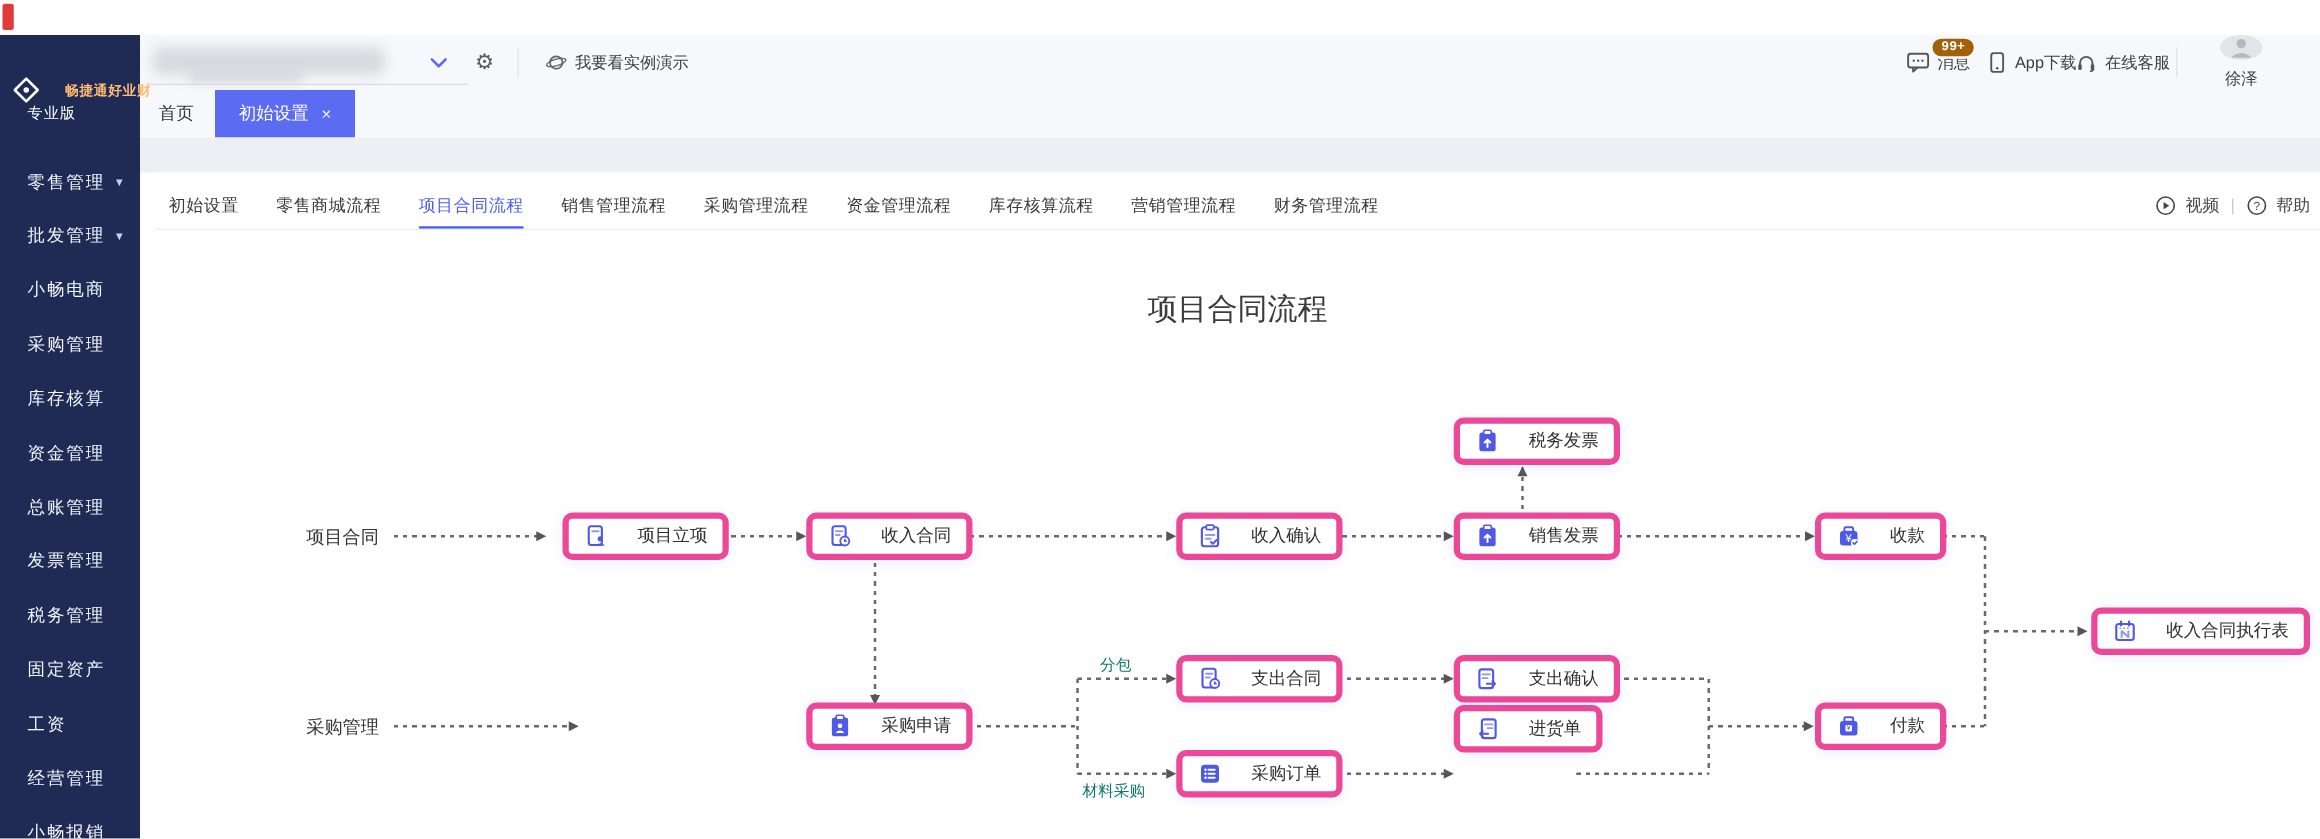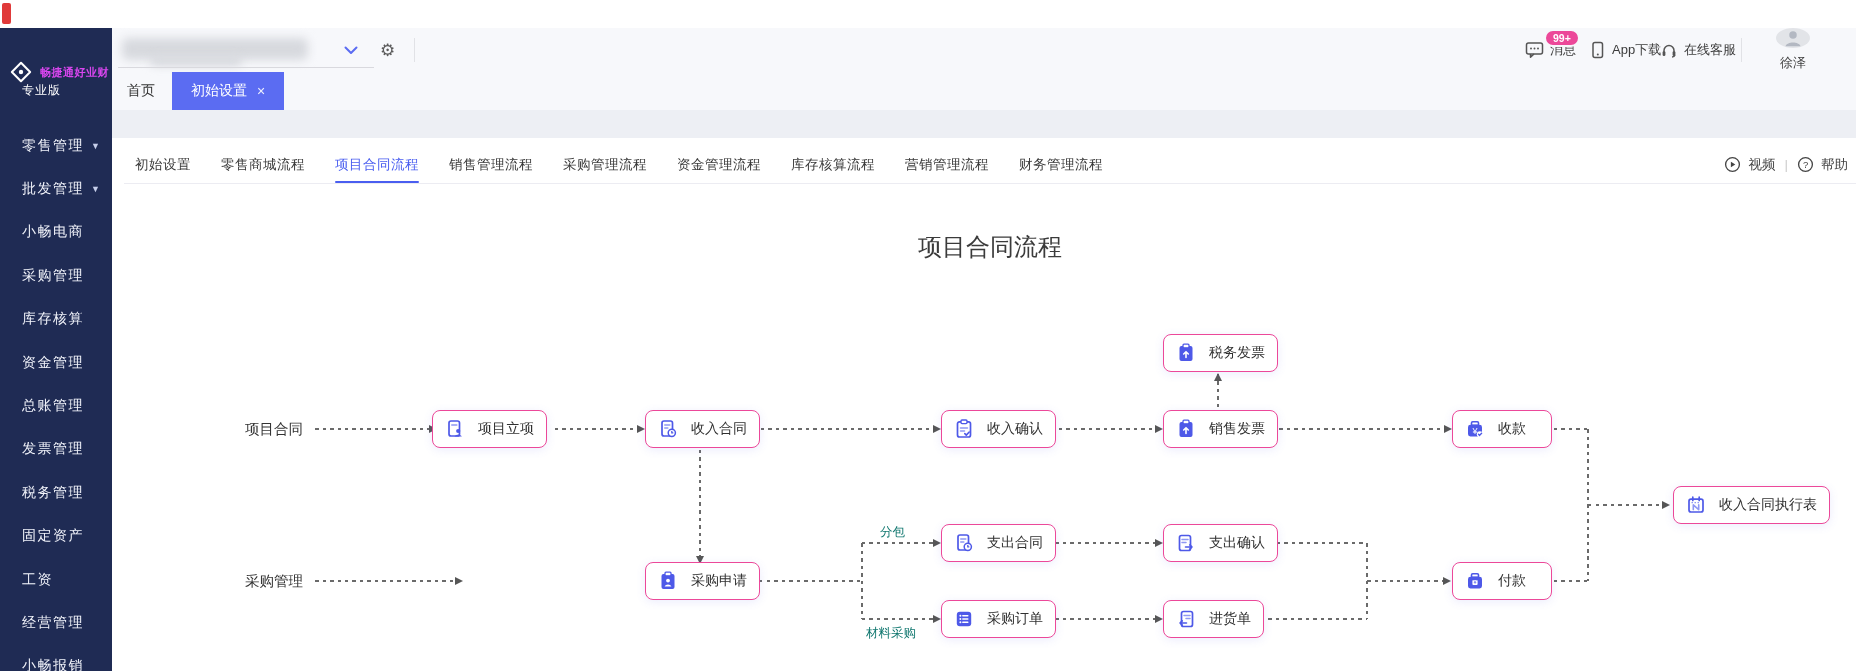--- a/index.html
+++ b/index.html
@@ -6,53 +6,53 @@
   #app{position:relative;width:1856px;height:671px;overflow:hidden;background:#fff;
        font-family:"Liberation Sans","DejaVu Sans",sans-serif;color:#333;}
   
   .win-accent{position:absolute;left:2px;top:3px;width:9px;height:21px;background:#e03a3a;border-radius:2px;}
   
   .header{position:absolute;left:112px;top:28px;right:0;height:82px;background:#f7f8fb;}
   .blur-blob{position:absolute;background:#d7d9de;filter:blur(5px);border-radius:6px;}
   .input-underline{position:absolute;left:6px;top:39px;width:256px;height:1px;background:#d9d9de;}
   .tb-item{position:absolute;top:0;height:44px;display:flex;align-items:center;gap:6px;font-size:13px;color:#3c3c3c;cursor:pointer;}
   .tb-divider{position:absolute;width:1px;height:24px;background:#e1e2e6;top:10px;}
-  .badge{position:absolute;left:1432px;top:1px;background:#ec4899;color:#fff;font-size:10.5px;font-weight:bold;
-         padding:1px 7px;border-radius:9px;border:2px solid #f7f8fb;line-height:12px;}
+  .badge{position:absolute;left:1432px;top:1px;background:#a16207;color:#fff;font-size:10.5px;font-weight:bold;
+         padding:1px 7px;border-radius:9px;border:2px solid #f7f8fb;line-height:12px;font-family:Liberation Mono, monospace;}
   .avatar{width:34px;height:34px;border-radius:50%;background:#e2e4e8;display:flex;align-items:center;justify-content:center;overflow:hidden;}
   
   .wtab-home{position:absolute;left:112px;top:72px;width:58px;height:38px;display:flex;align-items:center;justify-content:center;font-size:14px;color:#333;cursor:pointer;}
   .wtab-active{position:absolute;left:172px;top:72px;width:112px;height:38px;background:#5b6cf2;color:#fff;
                display:flex;align-items:center;justify-content:center;gap:10px;font-size:14px;cursor:pointer;}
   .wtab-active .close{font-size:14px;line-height:14px;opacity:.9;cursor:pointer;}
   
   .sidebar{position:absolute;left:0;top:28px;width:112px;height:643px;background:#1f2b54;}
-  .logo-row{position:absolute;left:10px;top:33px;display:flex;align-items:center;gap:8px;color:#d946ef;}
+  .logo-row{position:absolute;left:10px;top:33px;display:flex;align-items:center;gap:20px;color:#fdba74;}
   .logo-title{font-size:11px;font-weight:bold;white-space:nowrap;letter-spacing:.5px;}
   .logo-edition{position:absolute;left:22px;top:54px;color:#fff;font-size:12px;letter-spacing:1px;}
   .menu{position:absolute;left:0;top:96px;width:112px;}
   .menu-item{height:43.4px;display:flex;align-items:center;padding-left:22px;color:#f2f4fb;font-size:14px;
              letter-spacing:1.5px;cursor:pointer;position:relative;}
   .menu-item .caret{position:absolute;right:12px;font-size:9px;color:#c7cfeb;letter-spacing:0;}
   
   .strip{position:absolute;left:112px;top:110px;right:0;height:28px;background:#edeff4;}
   .card{position:absolute;left:124px;top:138px;right:0;bottom:0;background:#fff;border-radius:4px 0 0 0;}
   
   .flowtabs{position:absolute;left:135px;top:146px;height:37px;display:flex;gap:30px;align-items:center;}
   .ftab{position:relative;font-size:13.5px;color:#3a3a3a;letter-spacing:.5px;height:37px;display:flex;align-items:center;cursor:pointer;}
   .ftab.active{color:#4a5ef0;}
   .ftab.active::after{content:"";position:absolute;left:0;right:0;bottom:0;height:2px;background:#4a5ef0;border-radius:1px;}
   .ftab-divider{position:absolute;left:124px;right:0;top:183px;height:1px;background:#ececf2;}
   .ft-right{position:absolute;right:8px;top:146px;height:37px;display:flex;align-items:center;gap:7px;font-size:13.5px;color:#444;}
   .ft-right .sep{color:#ccc;padding:0 2px;}
   .ft-right span{cursor:pointer;}
   
   .dg-title{position:absolute;left:124px;right:0;top:231px;text-align:center;font-size:24px;color:#3b3b3b;}
-  .flow-node{position:absolute;height:38px;background:#fff;border:1px solid #ec4899;border-radius:8px;
-             box-shadow:0 2px 10px rgba(95,107,242,.12);display:flex;align-items:center;gap:13px;
+  .flow-node{position:absolute;height:38px;background:#fff;border:5px solid #ec4899;border-radius:8px;
+             box-shadow:0 2px 10px rgba(95,107,242,.12);display:flex;align-items:center;gap:23px;
              padding:0 12px;box-sizing:border-box;font-size:14px;color:#303030;cursor:pointer;white-space:nowrap;}
   .lane-label{position:absolute;font-size:14.5px;color:#333;font-weight:500;white-space:nowrap;}
   .edge-h{position:absolute;height:2px;background-image:repeating-linear-gradient(90deg,#6a6a6a 0 3.5px,transparent 3.5px 7.5px);}
   .edge-v{position:absolute;width:2px;background-image:repeating-linear-gradient(180deg,#6a6a6a 0 3.5px,transparent 3.5px 7.5px);}
   .ah{position:absolute;width:0;height:0;}
   .ah.right{border-top:4.5px solid transparent;border-bottom:4.5px solid transparent;border-left:8px solid #565656;top:-3.5px;}
   .ah.down{border-left:4.5px solid transparent;border-right:4.5px solid transparent;border-top:8px solid #565656;left:-3.5px;}
   .ah.up{border-left:4.5px solid transparent;border-right:4.5px solid transparent;border-bottom:8px solid #565656;left:-3.5px;}
   .edge-label{position:absolute;font-size:12.5px;color:#0f766e;white-space:nowrap;}
   .gear-glyph{font-size:17px;color:#5c5c5c;}
@@ -69,20 +69,27 @@
     <div class="input-underline"></div>
     <div class="tb-item" style="left:232px;">
       <svg width="14" height="9" viewBox="0 0 14 9">
           <path d="M1.5 1.5 L7 7 L12.5 1.5" fill="none" stroke="#5b6cf2" stroke-width="2" stroke-linecap="round" stroke-linejoin="round"></path>
         </svg>
     </div>
     <div class="tb-item" style="left:268px;">
       <span class="gear-glyph">⚙</span>
     </div>
     <div class="tb-divider" style="left:302px;"></div>
+    <div class="tb-item" style="left:324px;">
+      <svg width="18" height="18" viewBox="0 0 18 18">
+        <circle cx="9" cy="9" r="5" fill="none" stroke="#666" stroke-width="1.4"></circle>
+        <ellipse cx="9" cy="9" rx="8" ry="2.6" fill="none" stroke="#666" stroke-width="1.1" transform="rotate(-16 9 9)"></ellipse>
+      </svg>
+      <span>我要看实例演示</span>
+    </div>
 
     <div class="tb-item" style="left:1413px;">
       <svg width="19" height="18" viewBox="0 0 19 18">
         <rect x="1.5" y="2" width="16" height="11" rx="2" fill="none" stroke="#555" stroke-width="1.5"></rect>
         <path d="M5.5 13 v3.3 L9 13" fill="none" stroke="#555" stroke-width="1.5" stroke-linejoin="round"></path>
         <circle cx="6" cy="7.5" r=".95" fill="#555"></circle>
           <circle cx="9.5" cy="7.5" r=".95" fill="#555"></circle>
           <circle cx="13" cy="7.5" r=".95" fill="#555"></circle>
       </svg>
       <span>消息</span>
@@ -260,21 +267,21 @@
         <div class="ah right" style="left: 76px;"></div>
       </div>
       <div class="edge-h" style="left: 1554px; top: 428px; width: 34px;"></div>
       <div class="edge-h" style="left: 1554px; top: 580px; width: 34px;"></div>
       <div class="edge-v" style="left: 1587px; top: 429px; height: 152px;"></div>
       <div class="edge-h" style="left: 1588px; top: 504px; width: 76px;">
         <div class="ah right" style="left: 74px;"></div>
       </div>
       <div class="edge-label" style="left: 880px; top: 524px;">分包</div>
       <div class="edge-label" style="left: 866px; top: 625px;">材料采购</div>
-      <div class="flow-node" style="left: 432px; top: 410px; min-width: 108px;">
+      <div class="flow-node" style="left: 450px; top: 410px; min-width: 108px;">
         <span style="display: flex;">
           <svg width="20" height="20" viewBox="0 0 20 20">
             <rect x="4" y="2" width="10.5" height="15" rx="2" fill="none" stroke="#4e59e8" stroke-width="1.7"></rect>
             <path d="M6.8 6 h5" stroke="#8f98f4" stroke-width="1.6" stroke-linecap="round"></path>
             <circle cx="13.2" cy="12" r="2.1" fill="#4e59e8"></circle>
             <path d="M9.6 17.6 c.9-2.4 6.3-2.4 7.2 0 z" fill="#4e59e8"></path>
           </svg>
         </span>
         <span>项目立项</span>
       </div>
@@ -382,21 +389,21 @@
             <circle cx="6.4" cy="6.8" r="1" fill="#fff"></circle>
             <path d="M8.8 6.8 h5" stroke="#fff" stroke-width="1.5" stroke-linecap="round"></path>
             <circle cx="6.4" cy="10" r="1" fill="#fff"></circle>
             <path d="M8.8 10 h5" stroke="#fff" stroke-width="1.5" stroke-linecap="round"></path>
             <circle cx="6.4" cy="13.2" r="1" fill="#fff"></circle>
             <path d="M8.8 13.2 h5" stroke="#fff" stroke-width="1.5" stroke-linecap="round"></path>
           </svg>
         </span>
         <span>采购订单</span>
       </div>
-      <div class="flow-node" style="left: 1163px; top: 600px; min-width: 96px;">
+      <div class="flow-node" style="left: 1163px; top: 564px; min-width: 96px;">
         <span style="display: flex;">
           <svg width="20" height="20" viewBox="0 0 20 20">
             <rect x="5.5" y="2.5" width="11" height="15" rx="2" fill="none" stroke="#4e59e8" stroke-width="1.7"></rect>
             <path d="M8 6.5 h6 M10 9.5 h4" stroke="#8f98f4" stroke-width="1.5" stroke-linecap="round"></path>
             <path d="M10.5 14 H4 M6.2 11.9 L4 14 L6.2 16.1" fill="none" stroke="#4e59e8" stroke-width="1.6" stroke-linecap="round" stroke-linejoin="round"></path>
           </svg>
         </span>
         <span>进货单</span>
       </div>
       <div class="flow-node" style="left: 1452px; top: 562px; min-width: 100px;">

